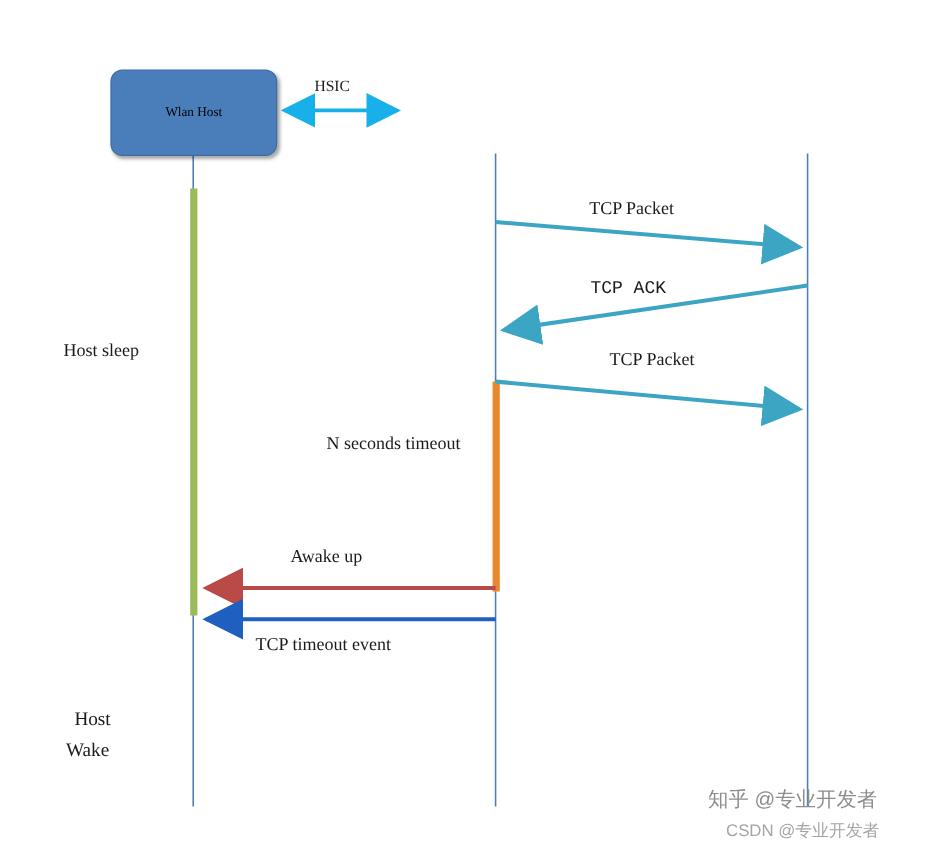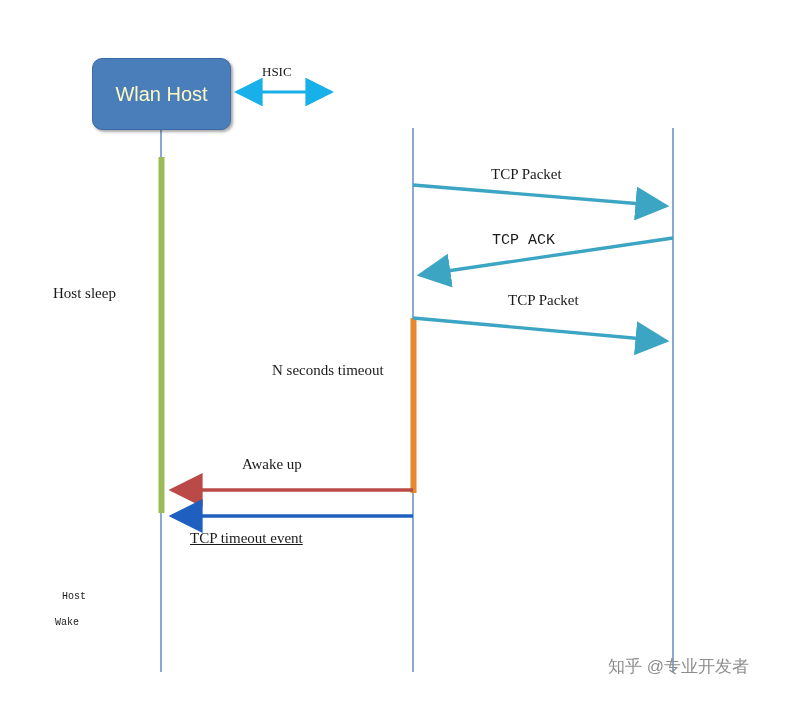--- a/index.html
+++ b/index.html
@@ -12,38 +12,37 @@
   svg.layer{position:absolute;left:0;top:0;width:789px;height:708px;}
 
   .node-box{
     position:absolute;
     border-radius:10px;
     background:#4a7ebb;
     border:1px solid #2e5party;
     border:1px solid #3d6ba5;
     box-shadow:2px 2px 3px rgba(0,0,0,0.35);
     display:flex;align-items:center;justify-content:center;
-    color:#fef9c3;font-size:20px;
-    font-family:Liberation Sans, sans-serif;
+    color:#000000;font-size:11px;
+    font-family:Liberation Serif, serif;
   }
   .lbl{
     position:absolute;
     font-family:"Liberation Serif", serif;
     color:#1a1a1a;
     white-space:nowrap;
   }
   .lbl-small{font-size:13px;}
   .lbl-mid{font-size:15px;}
-  .lbl-big{font-size:10px;font-family:Liberation Mono, monospace;}
+  .lbl-big{font-size:16px;}
   .wm{
     position:absolute;
     color:#9b9b9b;
     font-family:"Liberation Sans", sans-serif;
     white-space:nowrap;
-    margin-left:18px;
   }
   .wm-zhihu{font-size:17px;color:#8d8d8d;}
   .wm-csdn{font-size:14px;color:#a5a5a5;}
 </style>
 </head>
 <body>
 
 <div class="stage">
 
   <svg class="layer" viewBox="0 0 789 708">
@@ -95,22 +94,23 @@
   <div class="lbl lbl-mid" style="left:491px;top:166px;">TCP Packet</div>
 
   <div class="lbl lbl-mid" style="left:492px;top:232px;font-family:Liberation Mono, monospace;">TCP ACK</div>
 
   <div class="lbl lbl-mid" style="left:508px;top:292px;">TCP Packet</div>
 
   <div class="lbl lbl-mid" style="left:272px;top:362px;">N seconds timeout</div>
 
   <div class="lbl lbl-mid" style="left:242px;top:456px;">Awake up</div>
 
-  <div class="lbl lbl-mid" style="left:190px;top:530px;text-decoration:underline;">TCP timeout  event</div>
+  <div class="lbl lbl-mid" style="left:213px;top:530px;">TCP timeout  event</div>
 
   <div class="lbl lbl-mid" style="left:53px;top:285px;">Host sleep</div>
 
   <div class="lbl lbl-big" style="left:62px;top:591px;">Host</div>
   <div class="lbl lbl-big" style="left:55px;top:617px;">Wake</div>
 
   <div class="wm wm-zhihu" style="left:590px;top:655px;">知乎 @专业开发者</div>
+  <div class="wm wm-csdn" style="left:605px;top:684px;">CSDN @专业开发者</div>
 
 </div>
 
 </body></html>

